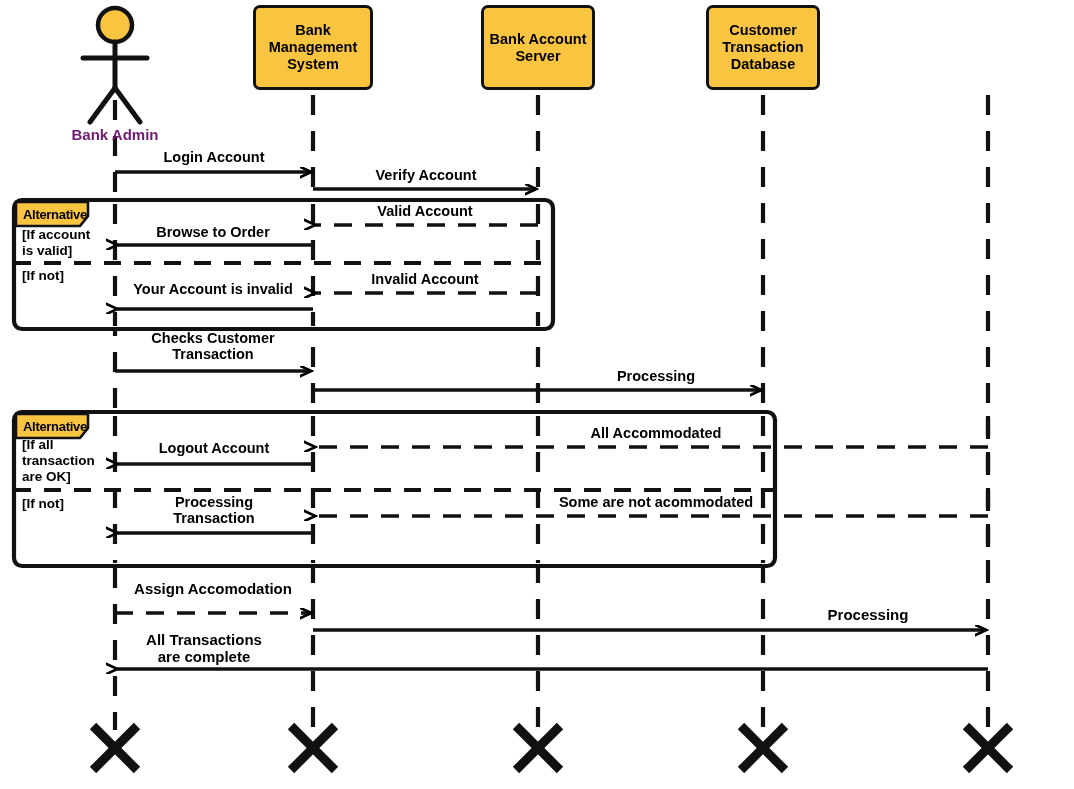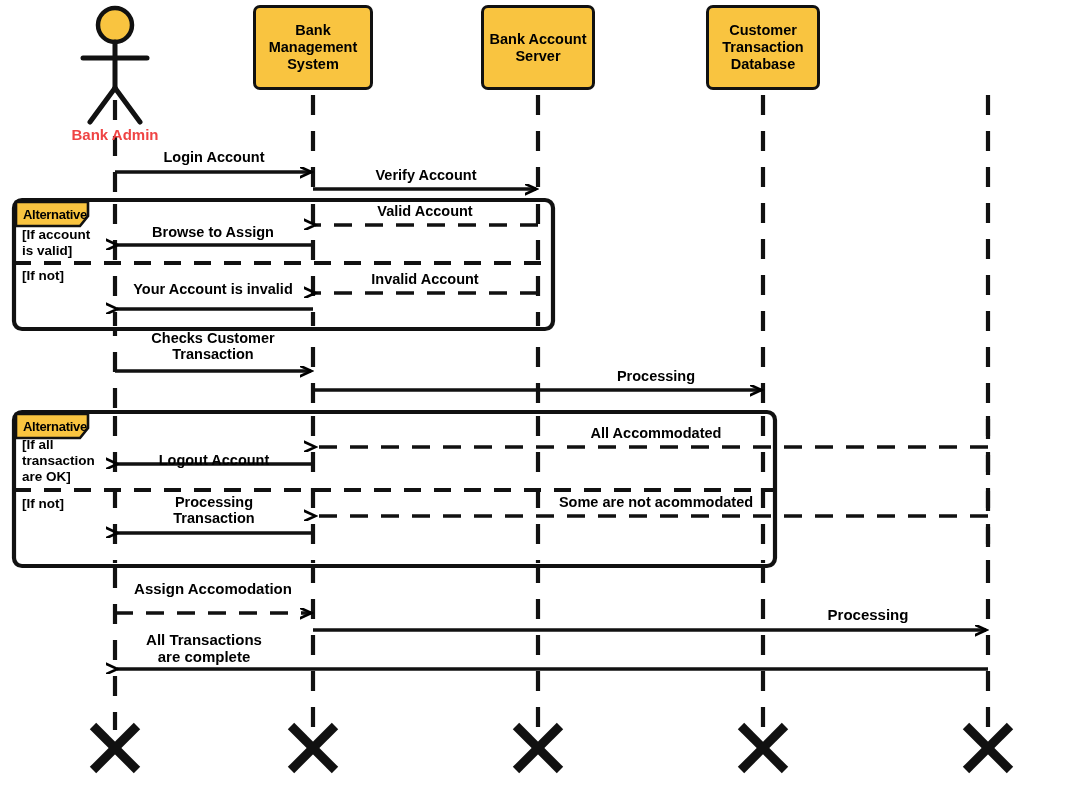--- a/index.html
+++ b/index.html
@@ -4,21 +4,21 @@
 <style>
   html,body{margin:0;padding:0;background:#ffffff;}
   body{font-family:"Liberation Sans", sans-serif;}
   #canvas{position:relative;width:1074px;height:789px;background:#ffffff;overflow:hidden;}
   svg.layer{position:absolute;left:0;top:0;width:1074px;height:789px;}
   .lbl{position:absolute;font-family:"Liberation Sans", sans-serif;font-weight:bold;color:#000;
        text-align:center;line-height:1.12;white-space:pre-line;}
   .hdrbox{position:absolute;background:#F9C440;border:3px solid #111;border-radius:7px;
           display:flex;align-items:center;justify-content:center;text-align:center;
           font-weight:bold;font-size:14.5px;line-height:1.15;color:#000;box-sizing:border-box;}
-  .actor-label{position:absolute;font-weight:bold;font-size:15px;color:#ef4444;text-align:center;}
+  .actor-label{position:absolute;font-weight:bold;font-size:15px;color:#701a75;text-align:center;}
   .msg{font-size:14.5px;}
   .msg-sm{font-size:15px;}
   .guard{position:absolute;font-size:13.5px;font-weight:bold;color:#000;line-height:1.18;
          white-space:pre-line;text-align:left;}
   .alt-tag{position:absolute;font-size:13px;font-weight:bold;color:#000;
            display:flex;align-items:center;padding-left:6px;box-sizing:border-box;
            letter-spacing:-0.3px;}
 </style>
 </head>
 <body>
@@ -143,28 +143,28 @@
 is valid]</div>
   <div class="guard" style="left:22px;top:268px;width:92px;">[If not]</div>
   <div class="guard" style="left:22px;top:437px;width:92px;">[If all
 transaction
 are OK]</div>
   <div class="guard" style="left:22px;top:496px;width:92px;">[If not]</div>
 
   <div class="lbl msg" style="left:114px;top:149px;width:200px;">Login Account</div>
   <div class="lbl msg" style="left:326px;top:167px;width:200px;">Verify Account</div>
   <div class="lbl msg" style="left:325px;top:203px;width:200px;">Valid Account</div>
-  <div class="lbl msg" style="left:113px;top:224px;width:200px;">Browse to Assign</div>
+  <div class="lbl msg" style="left:113px;top:224px;width:200px;">Browse to Order</div>
   <div class="lbl msg" style="left:325px;top:271px;width:200px;">Invalid Account</div>
   <div class="lbl msg" style="left:113px;top:281px;width:200px;">Your Account is invalid</div>
   <div class="lbl msg" style="left:113px;top:330px;width:200px;">Checks Customer
 Transaction</div>
   <div class="lbl msg" style="left:556px;top:368px;width:200px;">Processing</div>
   <div class="lbl msg" style="left:556px;top:425px;width:200px;">All Accommodated</div>
-  <div class="lbl msg" style="left:114px;top:440px;width:200px;margin-top:12px;">Logout Account</div>
+  <div class="lbl msg" style="left:114px;top:440px;width:200px;">Logout Account</div>
   <div class="lbl msg" style="left:538px;top:494px;width:236px;">Some are not acommodated</div>
   <div class="lbl msg" style="left:114px;top:494px;width:200px;">Processing
 Transaction</div>
   <div class="lbl msg msg-sm" style="left:113px;top:581px;width:200px;">Assign Accomodation</div>
   <div class="lbl msg msg-sm" style="left:768px;top:607px;width:200px;">Processing</div>
   <div class="lbl msg msg-sm" style="left:104px;top:632px;width:200px;">All Transactions
 are complete</div>
 
 </div>
 

